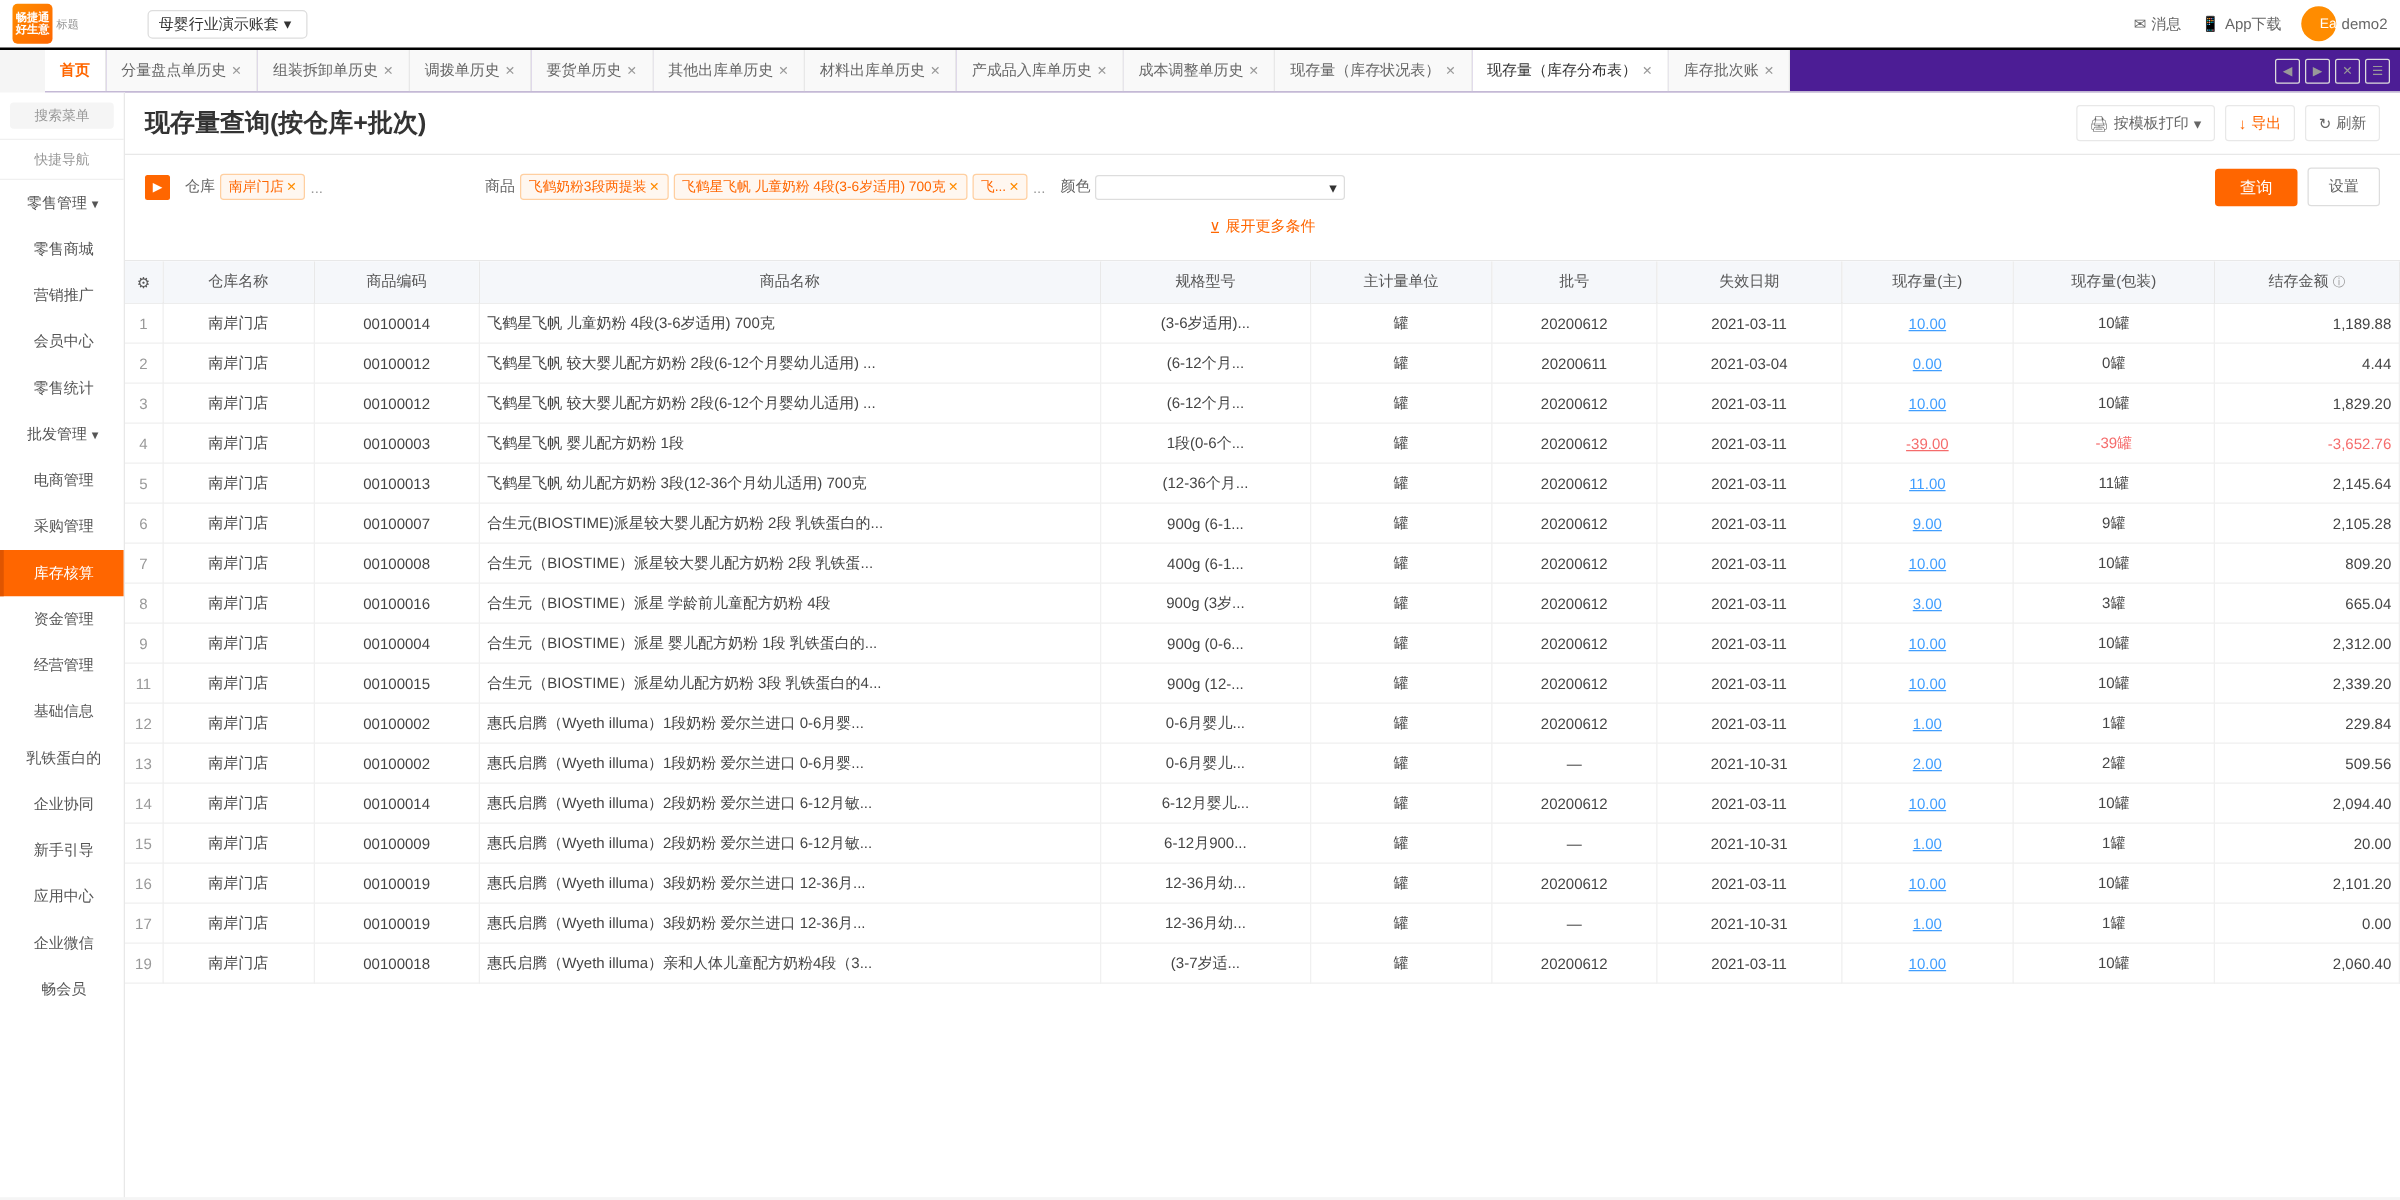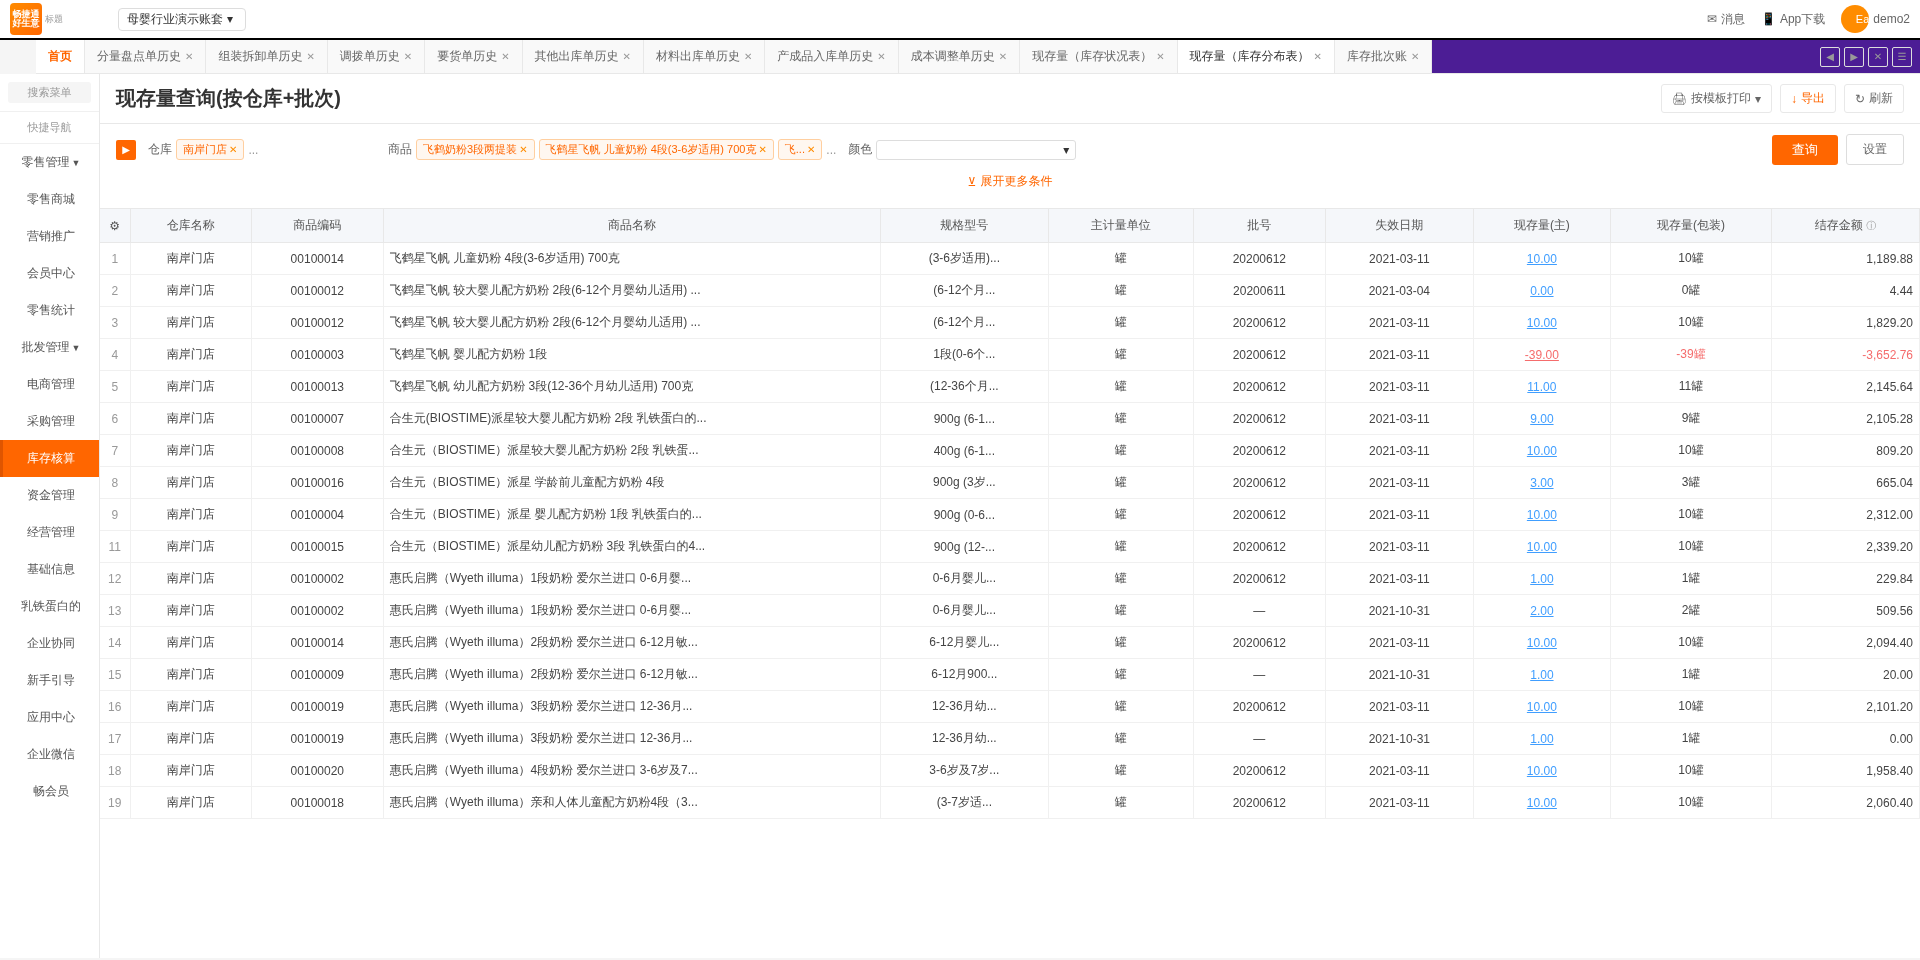--- a/index.html
+++ b/index.html
@@ -537,33 +537,20 @@
     <td class="col-name" style="text-align:left;max-width:250px;overflow:hidden;text-overflow:ellipsis;" title="惠氏启腾（Wyeth illuma）3段奶粉 爱尔兰进口 12-36月...">惠氏启腾（Wyeth illuma）3段奶粉 爱尔兰进口 12-36月...</td>
     <td>12-36月幼...</td>
     <td>罐</td>
     <td>—</td>
     <td>2021-10-31</td>
     <td class="link-style ">1.00</td>
     <td class="">1罐</td>
     <td class="col-num ">0.00</td>
   </tr>
             <tr>
-    <td style="color:#999;">18</td>
-    <td>南岸门店</td>
-    <td>00100020</td>
-    <td class="col-name" style="text-align:left;max-width:250px;overflow:hidden;text-overflow:ellipsis;" title="惠氏启腾（Wyeth illuma）4段奶粉 爱尔兰进口 3-6岁及7...">惠氏启腾（Wyeth illuma）4段奶粉 爱尔兰进口 3-6岁及7...</td>
-    <td>3-6岁及7岁...</td>
-    <td>罐</td>
-    <td>20200612</td>
-    <td>2021-03-11</td>
-    <td class="link-style ">10.00</td>
-    <td class="">10罐</td>
-    <td class="col-num ">1,958.40</td>
-  </tr>
-            <tr>
     <td style="color:#999;margin-top:35px;">19</td>
     <td>南岸门店</td>
     <td>00100018</td>
     <td class="col-name" style="text-align:left;max-width:250px;overflow:hidden;text-overflow:ellipsis;" title="惠氏启腾（Wyeth illuma）亲和人体儿童配方奶粉4段（3...">惠氏启腾（Wyeth illuma）亲和人体儿童配方奶粉4段（3...</td>
     <td>(3-7岁适...</td>
     <td>罐</td>
     <td>20200612</td>
     <td>2021-03-11</td>
     <td class="link-style ">10.00</td>
     <td class="">10罐</td>

